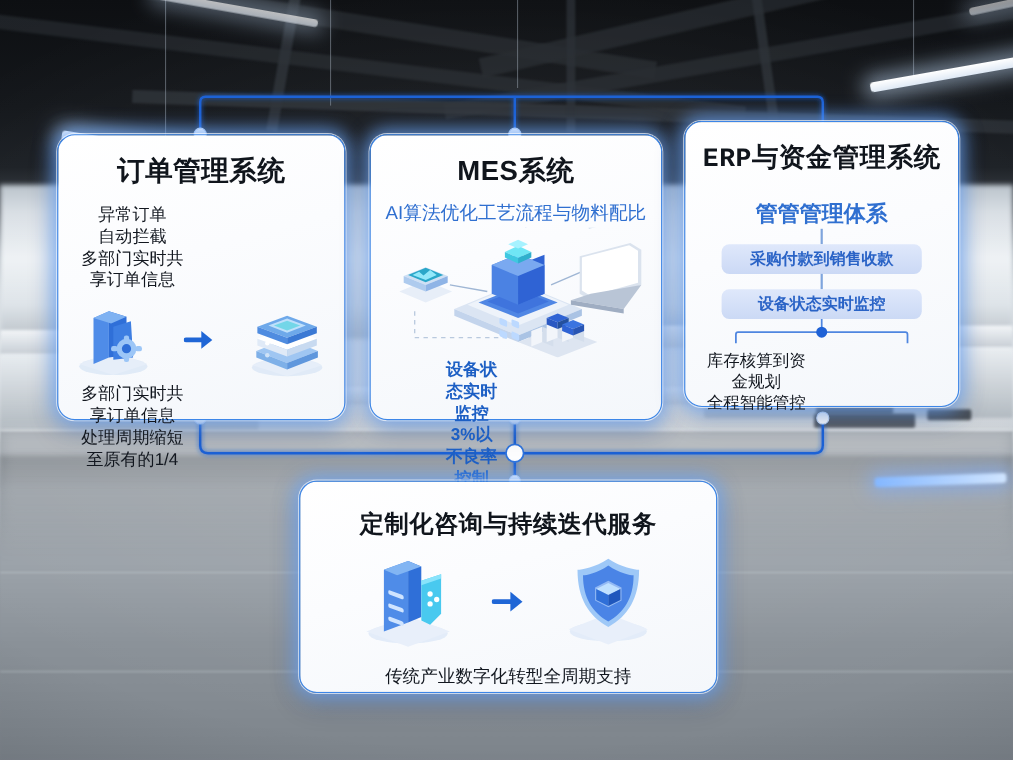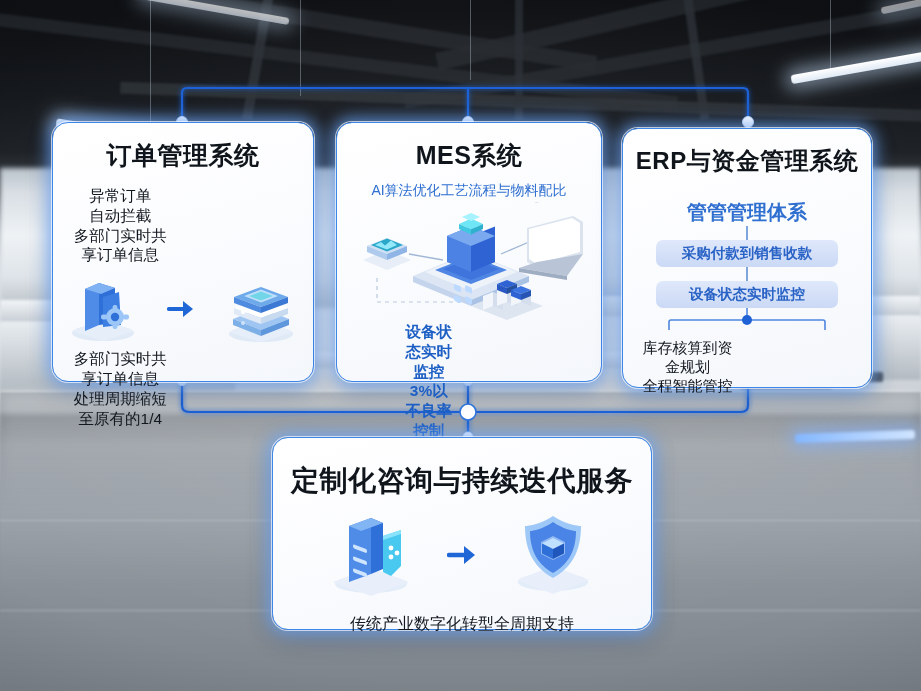--- a/index.html
+++ b/index.html
@@ -134,43 +134,43 @@
     font-weight:700;
     letter-spacing:.5px;
   }
   .sub-blue { color:#2f6fd0; text-align:center; }
   .lbl { color:#12171f; text-align:center; line-height:1.28; }
   .lbl-blue { color:#1d5fc4; text-align:center; line-height:1.28; font-weight:600;margin-left:47px;}
 
   
   #card1 { left:52px;  top:122px; width:260px; height:258px; }
   #card2 { left:336px; top:122px; width:264px; height:258px; }
-  #card3 { left:622px; top:128px; width:248px; height:258px; }
+  #card3 { left:622px; top:110px; width:248px; height:258px;font-family:Liberation Mono, monospace; }
   #card4 { left:272px; top:437px; width:378px; height:191px; }
 
   .c1-title { font-size:25px; margin-top:16px; }
   .c2-title { font-size:25px; margin-top:16px; }
   .c3-title { font-size:24px; margin-top:16px; }
-  .c4-title { font-size:28px; margin-top:24px; }
+  .c4-title { font-size:22px; margin-top:24px; }
 
   .two-col {
     display:flex; justify-content:space-around; align-items:flex-start;
     padding: 0 14px; box-sizing:border-box;flex-direction:column;
   }
   .two-col > div { width:46%; }
 
   .c1-top { margin-top:14px; font-size:15.5px; }
   .c1-bottom { margin-top:6px; font-size:15.5px; }
 
   .icon-row {
     display:flex; align-items:center; justify-content:center;
     gap:26px; margin-top:10px;
   }
 
-  .c2-sub { font-size:14px; margin-top:10px; }
+  .c2-sub { font-size:17px; margin-top:10px; }
   .c2-bottom { margin-top:2px; font-size:15.5px; }
 
   .c3-sub { font-size:20px; margin-top:22px; font-weight:600; }
   .pill {
     margin: 0 auto;
     width: 182px; height: 27px;
     display:flex; align-items:center; justify-content:center;
     border-radius:7px;
     background: linear-gradient(180deg,#dfe8fb,#cbd9f5);
     color:#2a63c6; font-size:14.5px; font-weight:700;

